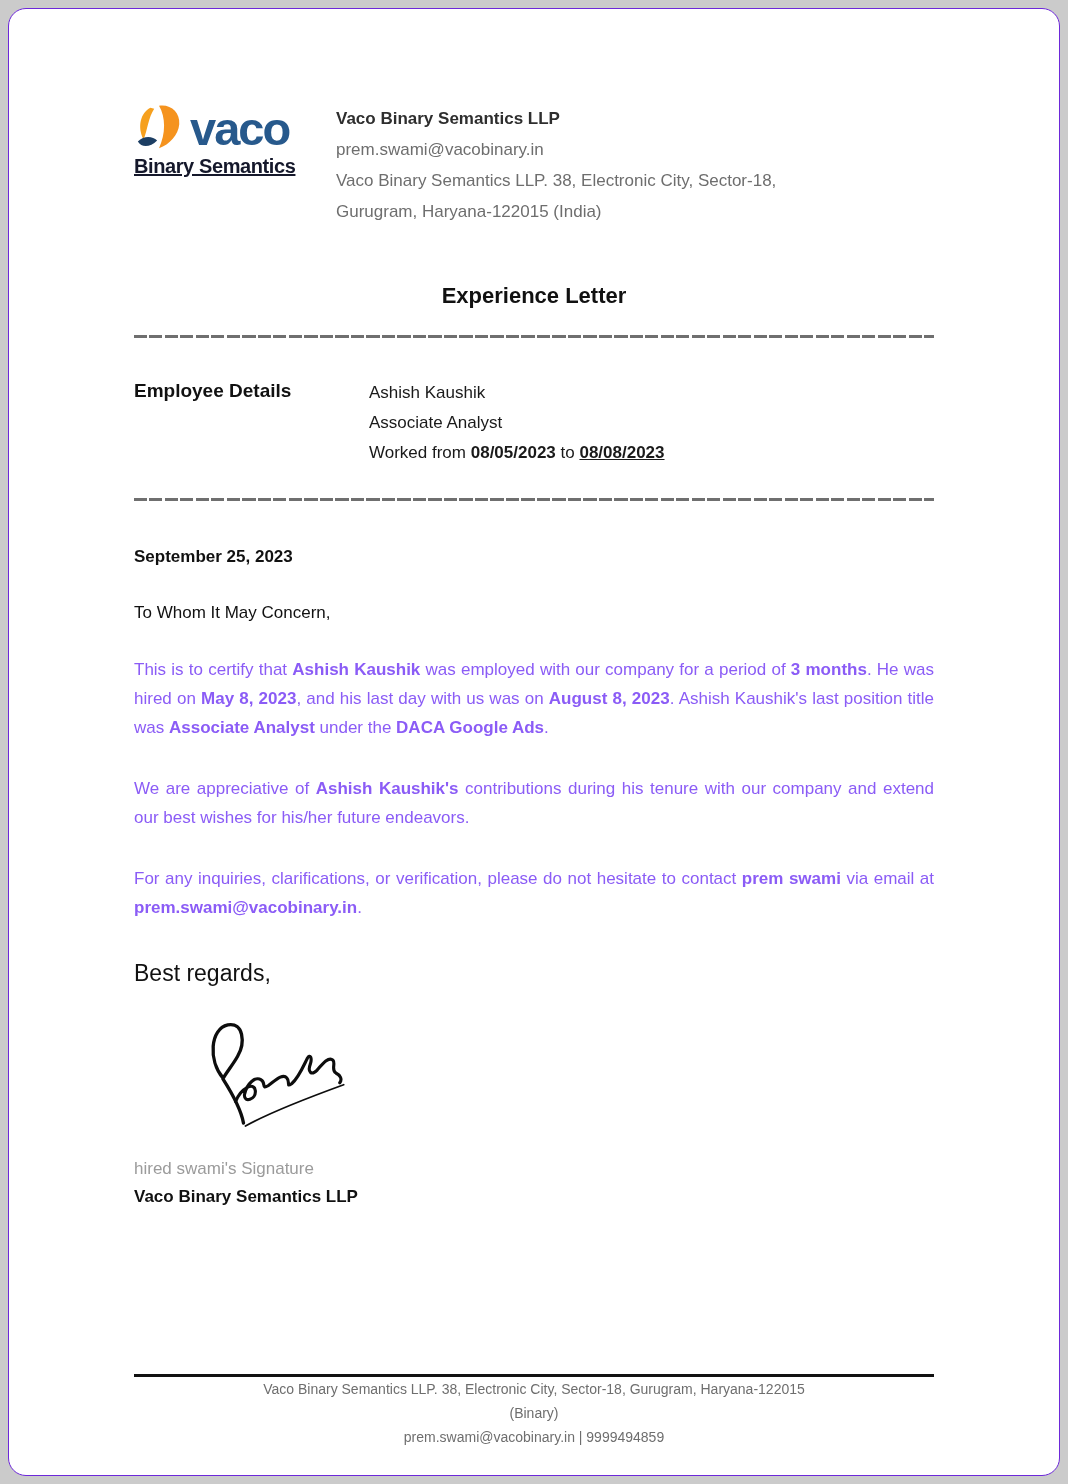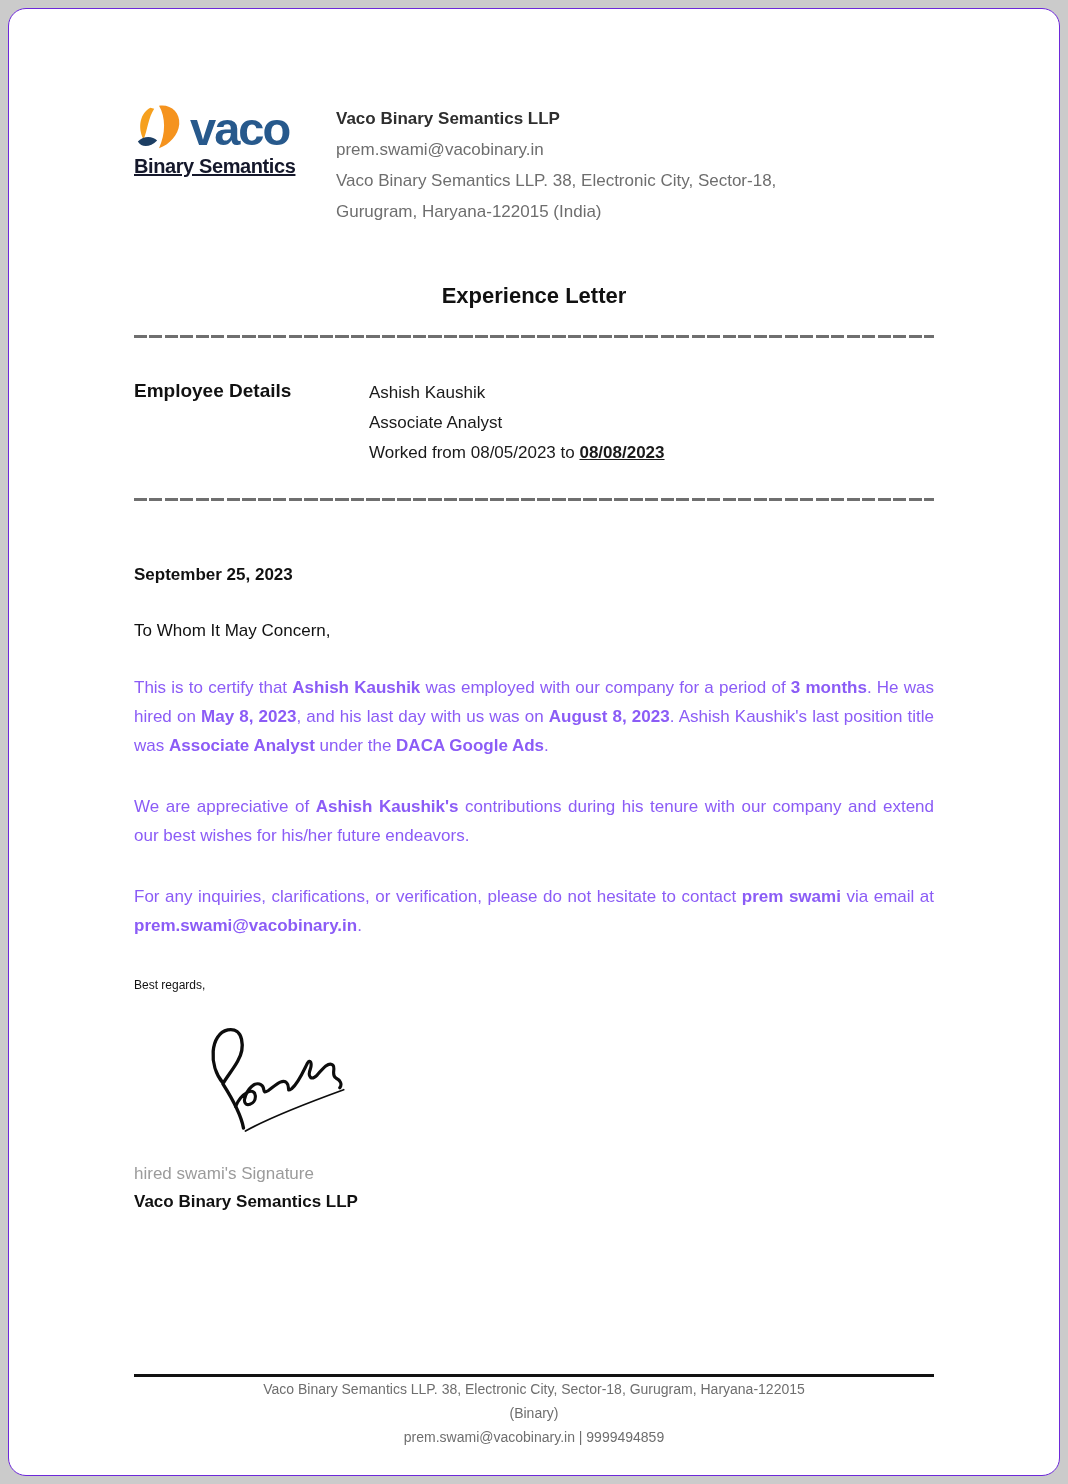--- a/index.html
+++ b/index.html
@@ -24,24 +24,24 @@
   
   .title { margin-top:56px; text-align:center; font-size:22px; font-weight:700; color:#111; }
   .divider { height:3px; margin-top:26px;
     background:repeating-linear-gradient(90deg,#6f6f6f 0 13px, rgba(0,0,0,0) 13px 15.5px); }
   .divider.second { margin-top:30px; }
   
   .emp-block { margin-top:40px; display:flex; }
   .emp-label { width:235px; flex:0 0 auto; font-size:19px; font-weight:700; color:#111; padding-top:2px; }
   .emp-values { flex:1; font-size:17px; line-height:30px; color:#1a1a1a; }
   
-  .date { margin-top:64px; font-size:17px; font-weight:700; }
+  .date { margin-top:46px; font-size:17px; font-weight:700; }
   .salutation { margin-top:36px; font-size:17px; }
   .para { margin-top:32px; font-size:17px; line-height:29px; text-align:justify; color:#8b5cf6; }
-  .closing { margin-top:38px; font-size:12px; }
+  .closing { margin-top:38px; font-size:23px; }
   
   .signature { margin:30px 0 0 62px; width:152px; height:110px; }
   .sig-caption { margin-top:32px; font-size:17px; color:#9b9b9b; }
   .sig-company { margin-top:8px; font-size:17px; font-weight:700; color:#111; }
   
   .spacer { flex:1 1 auto; }
   .footer-line { height:3px; background:#111; }
   .footer-text { text-align:center; font-size:14px; line-height:24px; color:#6e6e6e; }
 </style>
 </head>
@@ -70,21 +70,21 @@
   </div>
 
   <div class="title">Experience Letter</div>
   <div class="divider"></div>
 
   <div class="emp-block">
     <div class="emp-label">Employee Details</div>
     <div class="emp-values">
       <div>Ashish Kaushik</div>
       <div>Associate Analyst</div>
-      <div><span>Worked from </span><span style="font-weight: 400;">08/05/2023</span><span> to </span><span style="font-weight: 700; text-decoration: underline;">08/08/2023</span></div>
+      <div><span>Worked from </span><span style="font-weight: 700;">08/05/2023</span><span> to </span><span style="font-weight: 700; text-decoration: underline;">08/08/2023</span></div>
     </div>
   </div>
   <div class="divider second"></div>
 
   <div class="date">September 25, 2023</div>
   <div class="salutation">To Whom It May Concern,</div>
   <div class="para"><span>This is to certify that </span><span style="font-weight: 700;">Ashish Kaushik</span><span> was employed with our company for a period of </span><span style="font-weight: 700;">3 months</span><span>. He was hired on </span><span style="font-weight: 700;">May 8, 2023</span><span>, and his last day with us was on </span><span style="font-weight: 700;">August 8, 2023</span><span>. Ashish Kaushik's last position title was </span><span style="font-weight: 700;">Associate Analyst</span><span> under the </span><span style="font-weight: 700;">DACA Google Ads</span><span>.</span></div>
   <div class="para"><span>We are appreciative of </span><span style="font-weight: 700;">Ashish Kaushik's</span><span> contributions during his tenure with our company and extend our best wishes for his/her future endeavors.</span></div>
   <div class="para"><span>For any inquiries, clarifications, or verification, please do not hesitate to contact </span><span style="font-weight: 700;">prem swami</span><span> via email at </span><span style="font-weight: 700;">prem.swami@vacobinary.in</span><span>.</span></div>
   <div class="closing">Best regards,</div>

